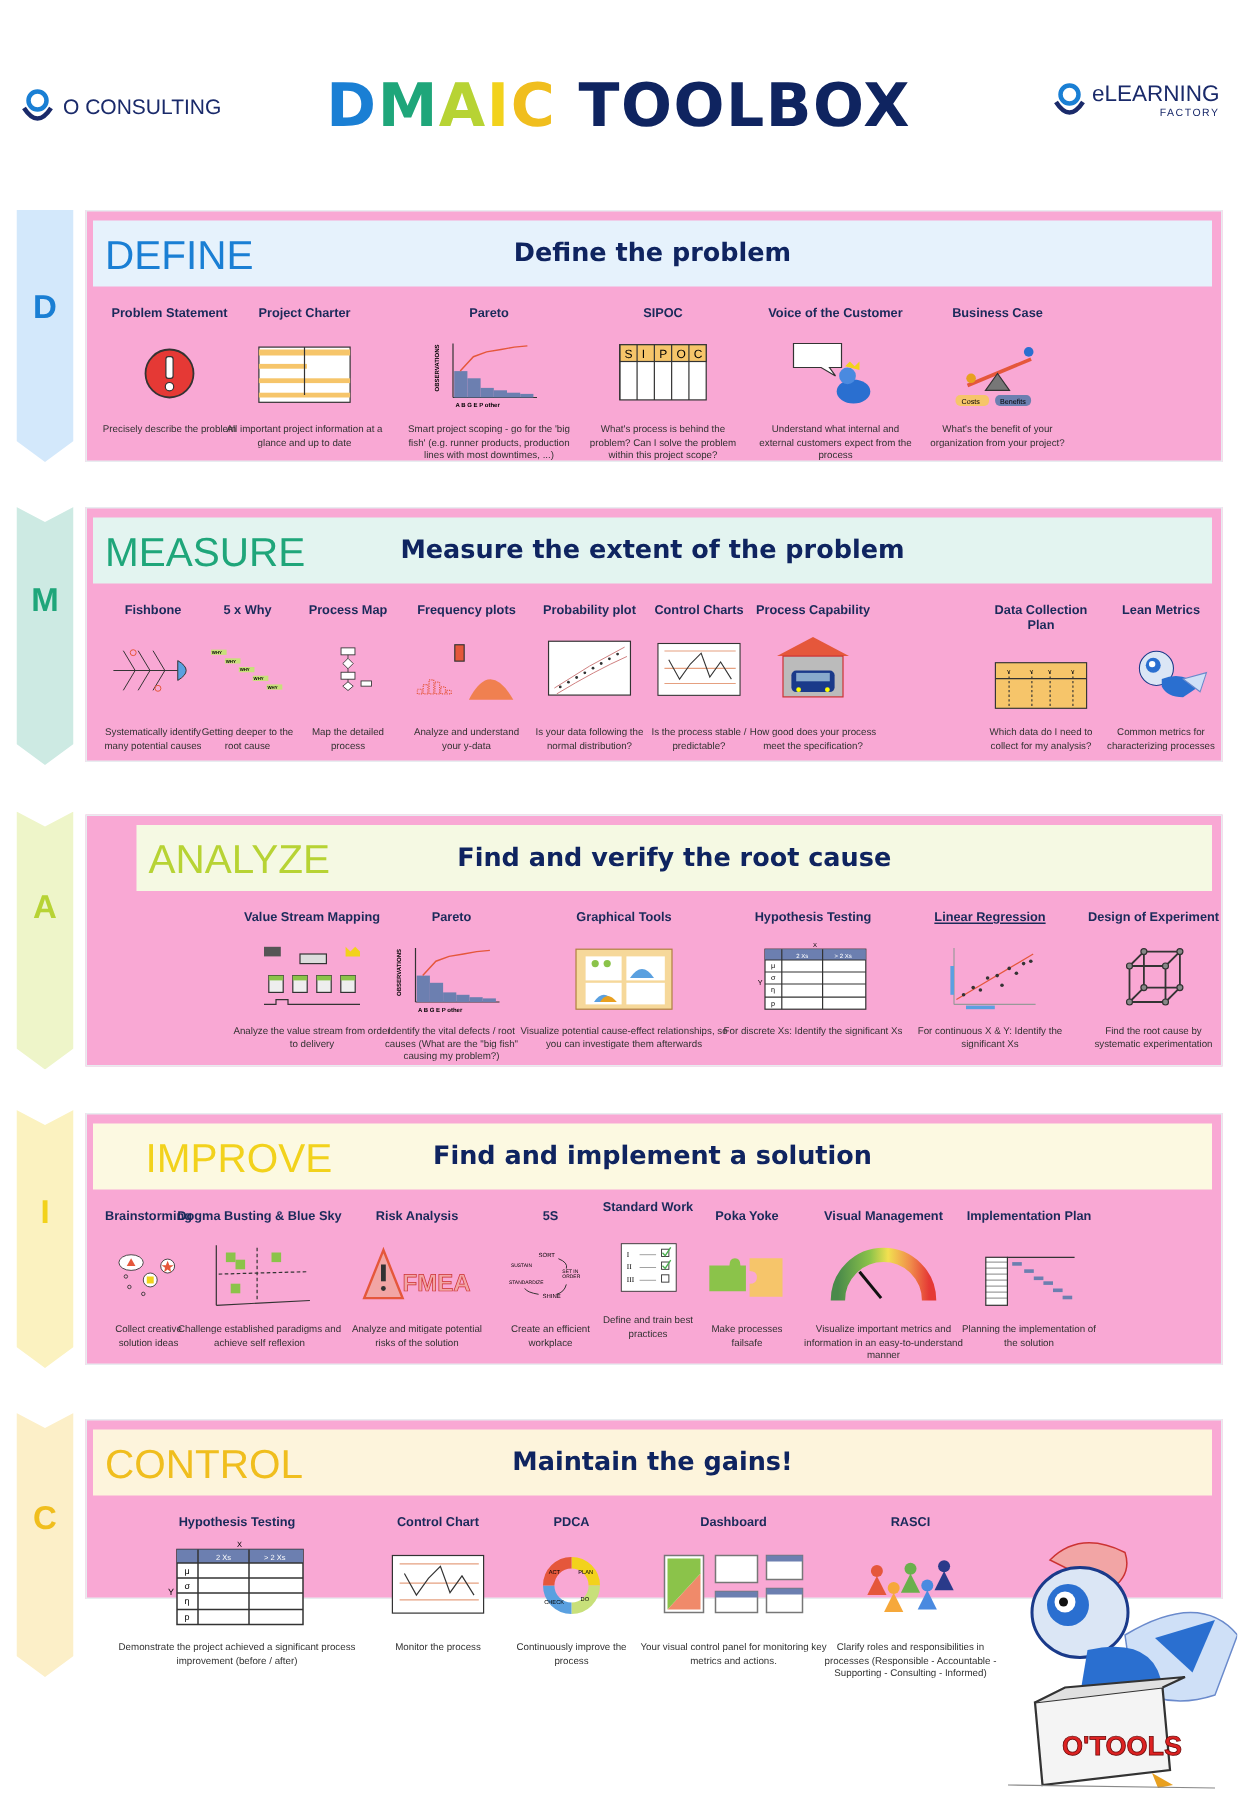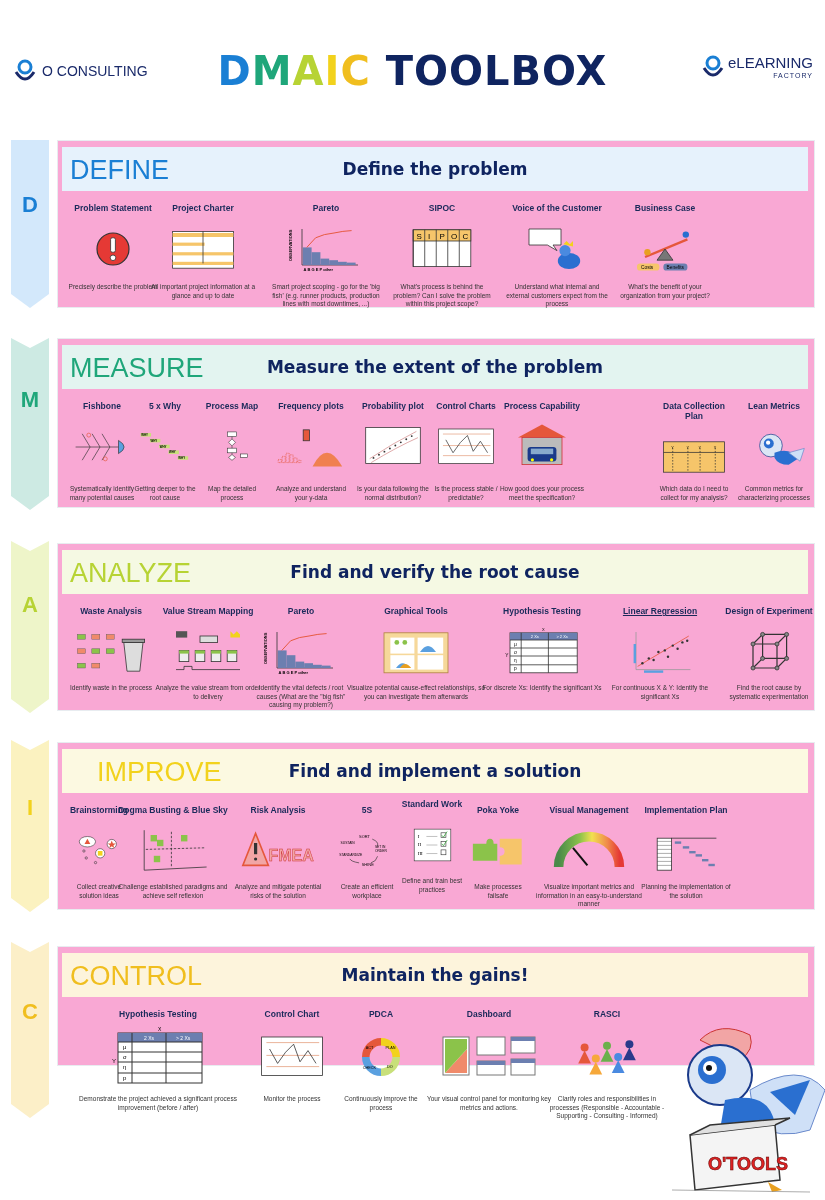--- a/index.html
+++ b/index.html
@@ -314,41 +314,23 @@
         <div class="tool-desc" style="top: 84px;">Common metrics for characterizing processes</div>
       </div>
     </div>
     <div class="side-arrow" style="top: 541px; height: 172px;">
       <svg width="38" height="172" viewBox="0 0 38 172">
         <polygon points="0,0 19,10 38,0 38,158 19,172 0,158" fill="#eef5c9"></polygon>
       </svg>
     </div>
     <div class="side-letter" style="top: 592px; color: rgb(183, 211, 52);">A</div>
     <div class="panel" style="top: 543px; height: 168px;">
-      <div class="band" style="background: rgb(245, 249, 227);">
+      <div class="band" style="background: rgb(245, 249, 227); margin-left: 29px;">
         <div class="phase" style="color: rgb(183, 211, 52);">ANALYZE</div>
         <div class="goal">Find and verify the root cause</div>
-      </div>
-      <div class="tool" style="left: 10px; top: 62px; width: 86px; height: 102px;">
-        <div class="tool-title">Waste Analysis</div>
-        <div class="tool-img" style="height: 60px;">
-          <svg xmlns="http://www.w3.org/2000/svg" width="80" height="56" viewBox="0 0 100 60">
-            <rect x="8" y="8" width="10" height="6" fill="#8bc34a" stroke="#555" stroke-width="0.5"></rect>
-            <rect x="26" y="8" width="10" height="6" fill="#f08a6a" stroke="#555" stroke-width="0.5"></rect>
-            <rect x="44" y="8" width="10" height="6" fill="#f08a6a" stroke="#555" stroke-width="0.5"></rect>
-            <rect x="8" y="26" width="10" height="6" fill="#f08a6a" stroke="#555" stroke-width="0.5"></rect>
-            <rect x="26" y="26" width="10" height="6" fill="#8bc34a" stroke="#555" stroke-width="0.5"></rect>
-            <rect x="44" y="26" width="10" height="6" fill="#8bc34a" stroke="#555" stroke-width="0.5"></rect>
-            <rect x="8" y="44" width="10" height="6" fill="#8bc34a" stroke="#555" stroke-width="0.5"></rect>
-            <rect x="26" y="44" width="10" height="6" fill="#f08a6a" stroke="#555" stroke-width="0.5"></rect>
-            <path d="M66 18 L90 18 L86 54 L70 54 Z" fill="#ddd" stroke="#333"></path>
-            <rect x="64" y="14" width="28" height="4" fill="#999" stroke="#333"></rect>
-          </svg>
-        </div>
-        <div class="tool-desc" style="top: 78px;">Identify waste in the process</div>
       </div>
       <div class="tool" style="left: 95px; top: 62px; width: 110px; height: 102px;">
         <div class="tool-title">Value Stream Mapping</div>
         <div class="tool-img" style="height: 60px;">
           <svg xmlns="http://www.w3.org/2000/svg" width="80" height="56" viewBox="0 0 100 60">
             <rect x="10" y="4" width="14" height="8" fill="#555"></rect>
             <path d="M78 12 L78 4 L82 8 L86 4 L90 8 L90 12 Z" fill="#f2d21c"></path>
             <rect x="40" y="10" width="22" height="8" fill="#ddd" stroke="#333"></rect>
             <rect x="14" y="28" width="12" height="14" fill="#eee" stroke="#333"></rect>
             <rect x="14" y="28" width="12" height="4" fill="#8bc34a"></rect>

